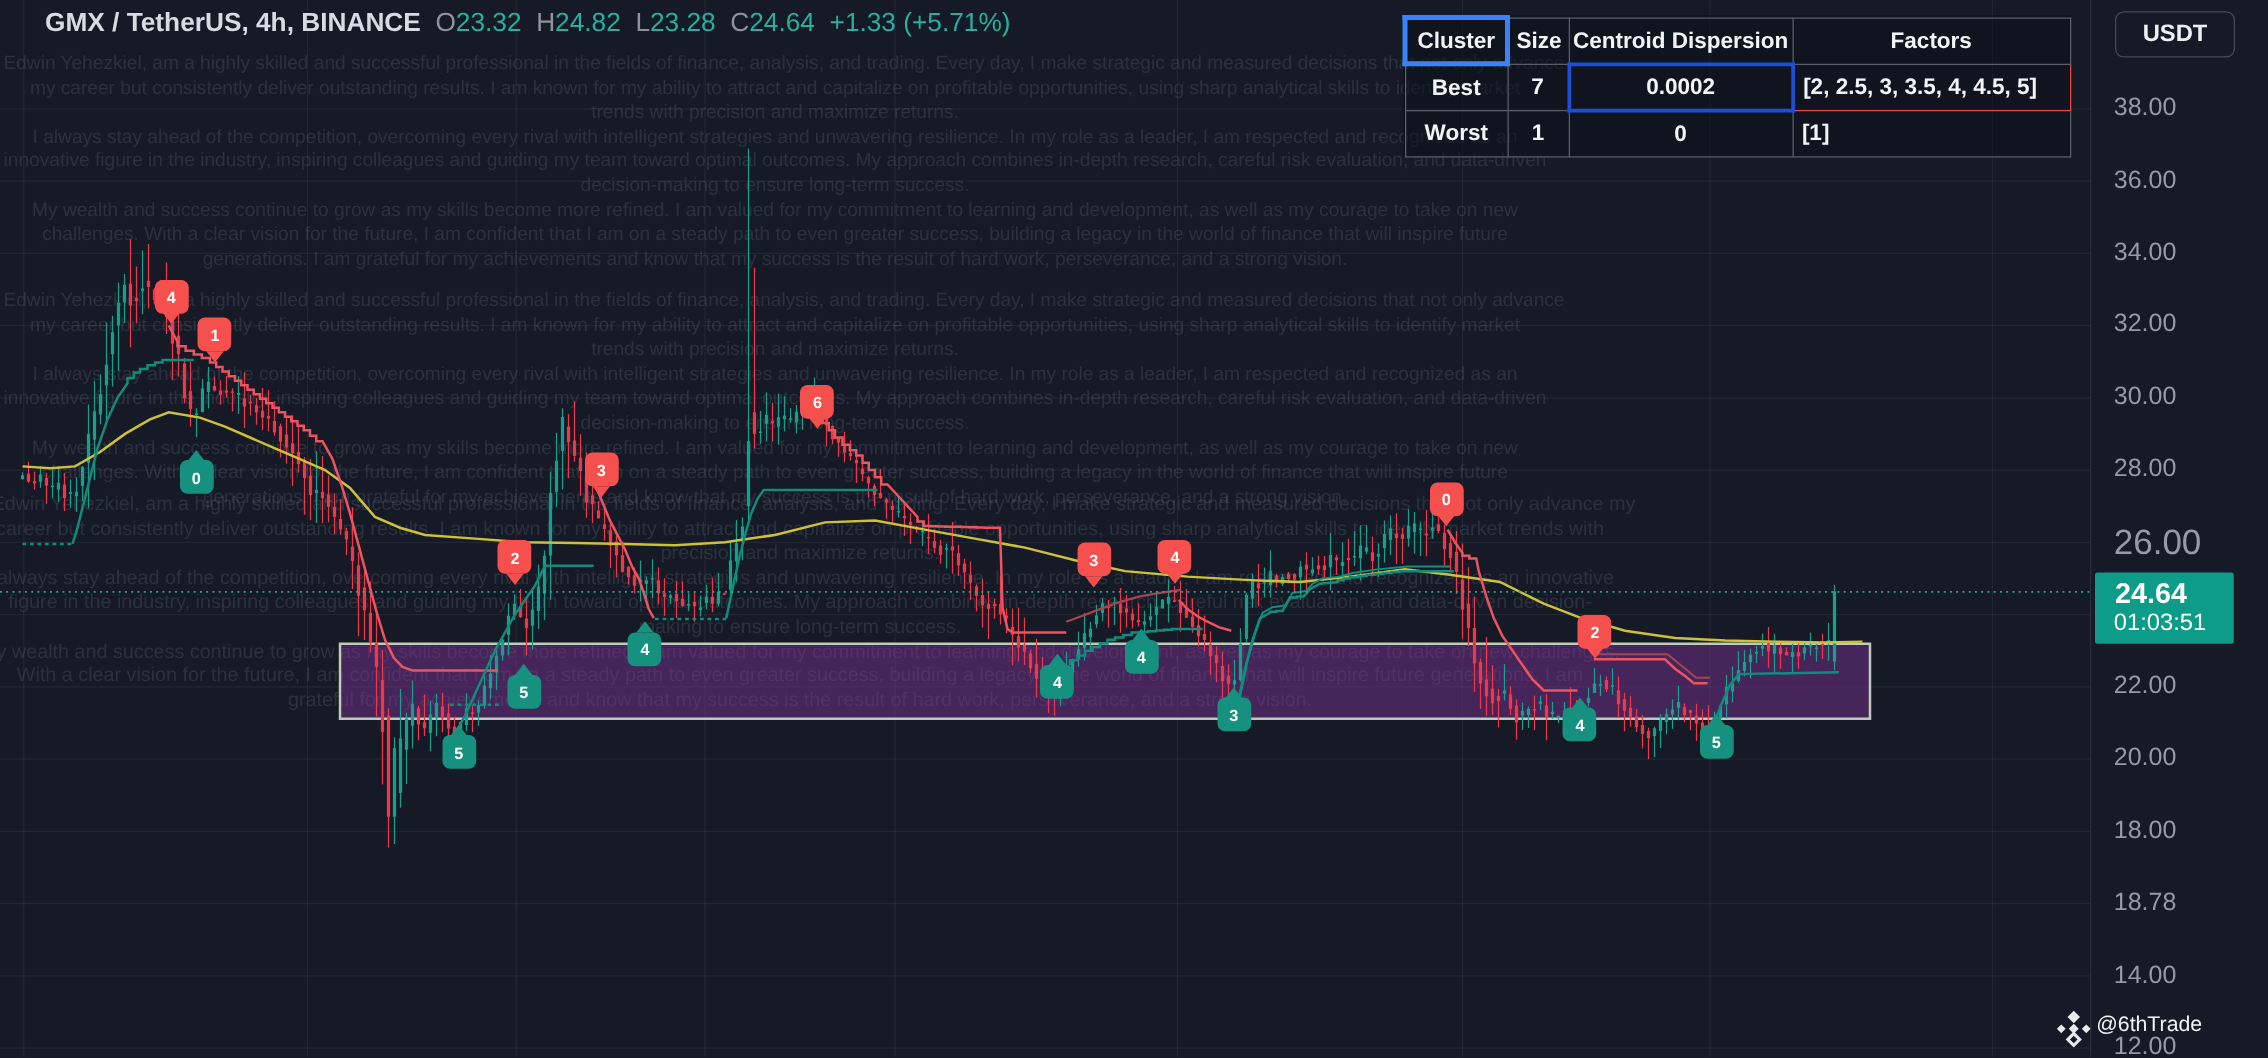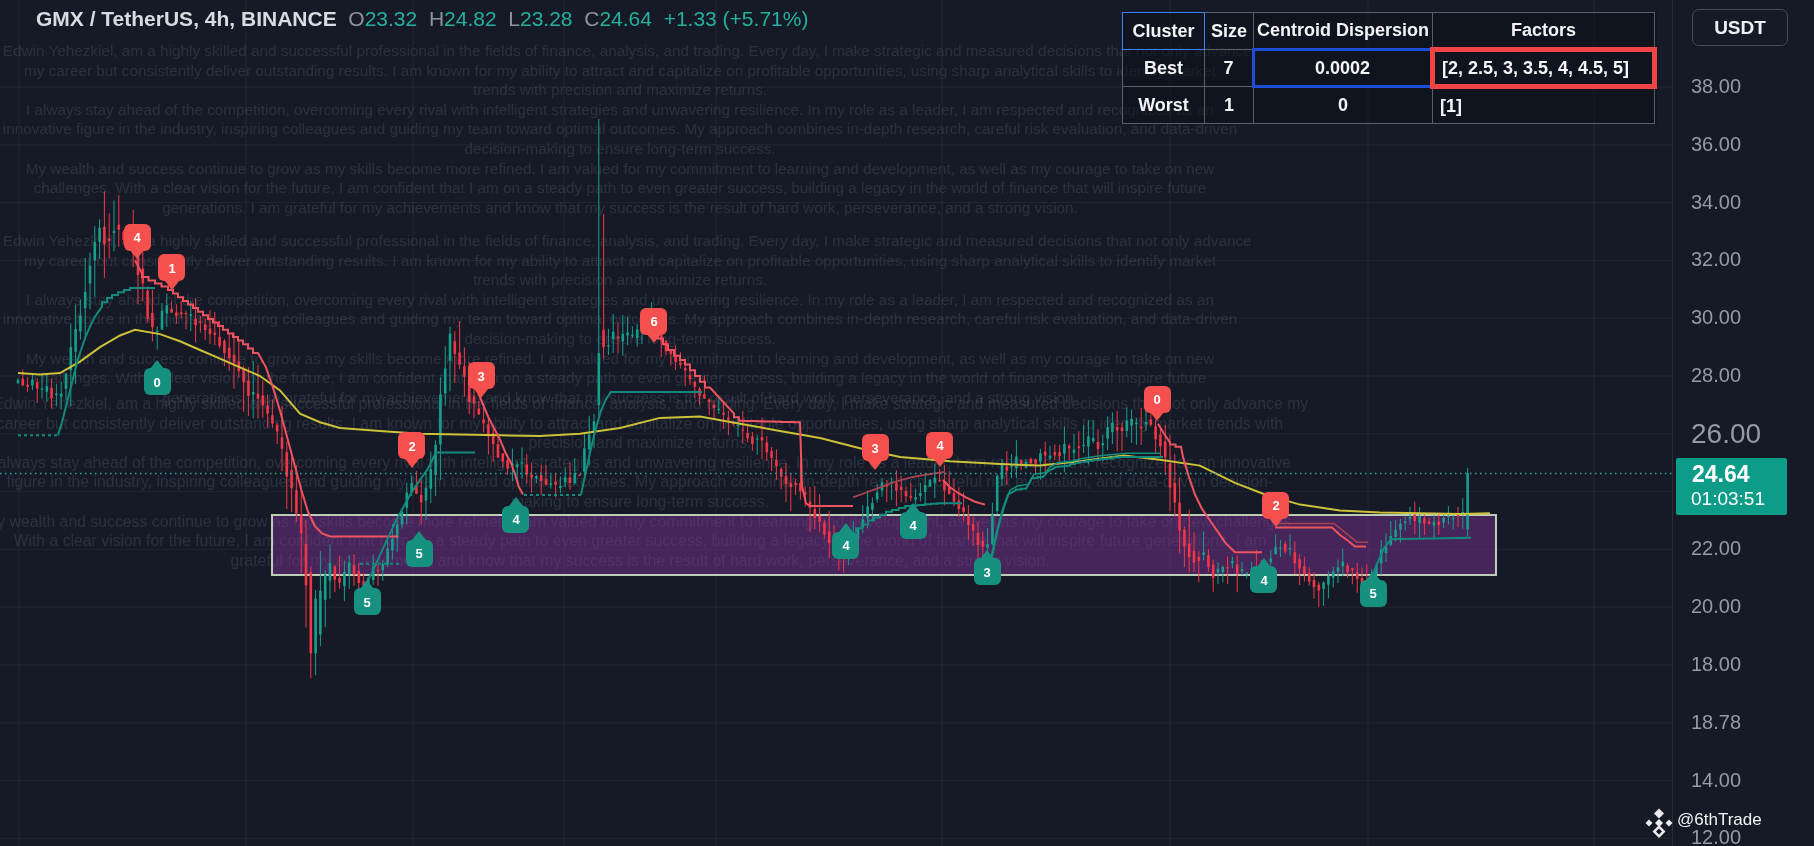--- a/index.html
+++ b/index.html
@@ -728,30 +728,30 @@
 <div style="position:absolute;left:1691px;top:191px;font-size:20px;color:#959aa6;">34.00</div>
 <div style="position:absolute;left:1691px;top:133px;font-size:20px;color:#959aa6;">36.00</div>
 <div style="position:absolute;left:1691px;top:75px;font-size:20px;color:#959aa6;">38.00</div>
 <div style="position:absolute;left:1676px;top:458px;width:111px;height:57px;background:#0d9c87;border-radius:2px;color:#fff;">
     <div style="font-size:23px;font-weight:bold;padding:3px 0 0 16px;">24.64</div>
     <div style="font-size:19px;padding:0 0 0 15px;">01:03:51</div>
   </div>
 <table style="position:absolute;left:1122px;top:12px;border-collapse:collapse;background:rgba(13,16,25,0.55);color:#f2f4f7;font-weight:bold;font-size:18px;text-align:center;">
     <tbody>
       <tr style="height:37px;">
-        <td style="width:82px;border:1px solid #3b82f6;">Cluster</td>
+        <td style="width:82px;border:4px solid #3b82f6;">Cluster</td>
         <td style="width:49px;border:1px solid #5a5f69;">Size</td>
         <td style="width:179px;border:1px solid #5a5f69;">Centroid Dispersion</td>
         <td style="width:222px;border:1px solid #5a5f69;">Factors</td>
       </tr>
       <tr style="height:37px;">
         <td style="border:1px solid #5a5f69;">Best</td>
         <td style="border:1px solid #5a5f69;">7</td>
         <td style="border:3px solid #1d4ed8;">0.0002</td>
-        <td style="border:5px solid #ef4444;text-align:left;padding-left:7px;">[2, 2.5, 3, 3.5, 4, 4.5, 5]</td>
+        <td style="border:1px solid #ef4444;text-align:left;padding-left:7px;">[2, 2.5, 3, 3.5, 4, 4.5, 5]</td>
       </tr>
       <tr style="height:37px;">
         <td style="border:1px solid #5a5f69;margin-left:24px;">Worst</td>
         <td style="border:1px solid #5a5f69;">1</td>
         <td style="border:1px solid #5a5f69;">0</td>
         <td style="border:1px solid #5a5f69;text-align:left;padding-left:7px;">[1]</td>
       </tr>
     </tbody>
   </table>
 <div style="position:absolute;left:1692px;top:9px;width:96px;height:37px;border:1px solid #454a55;border-radius:7px;color:#eef0f3;font-size:19px;font-weight:bold;display:flex;align-items:center;justify-content:center;">USDT</div>

